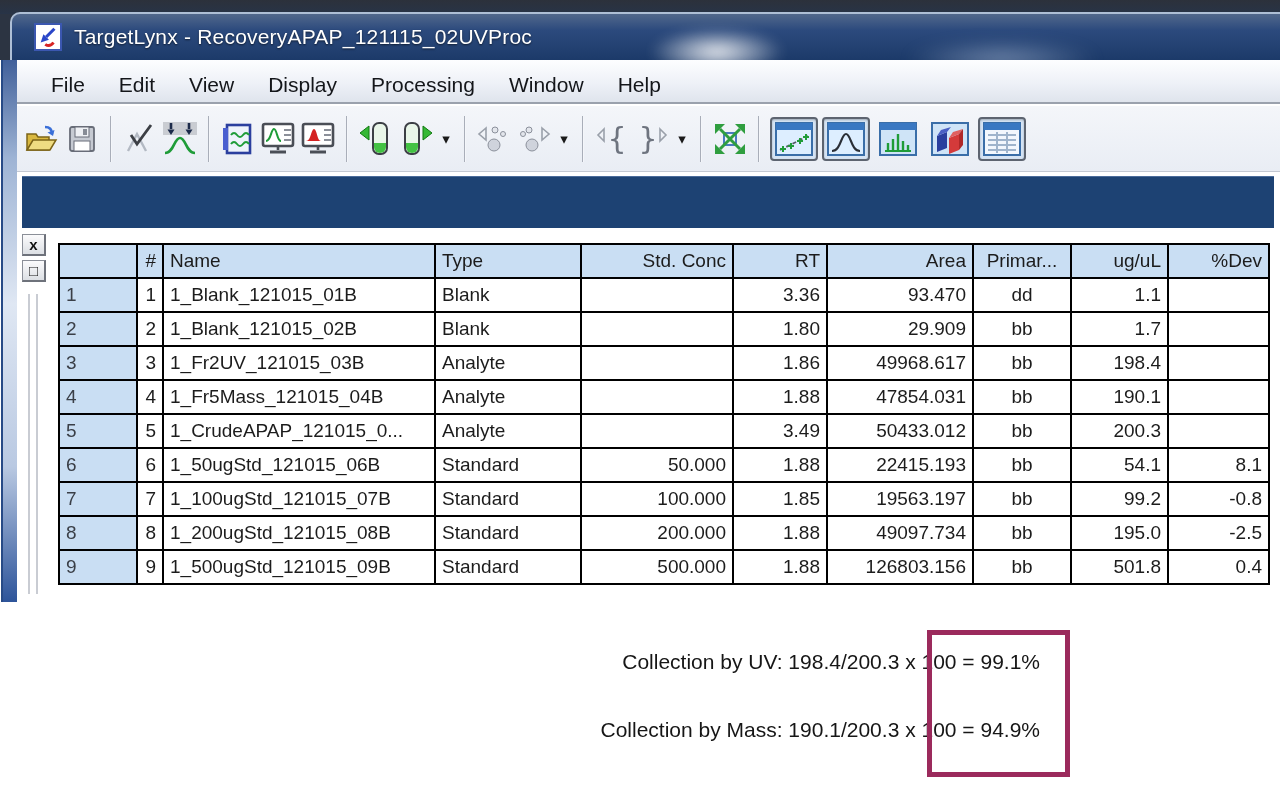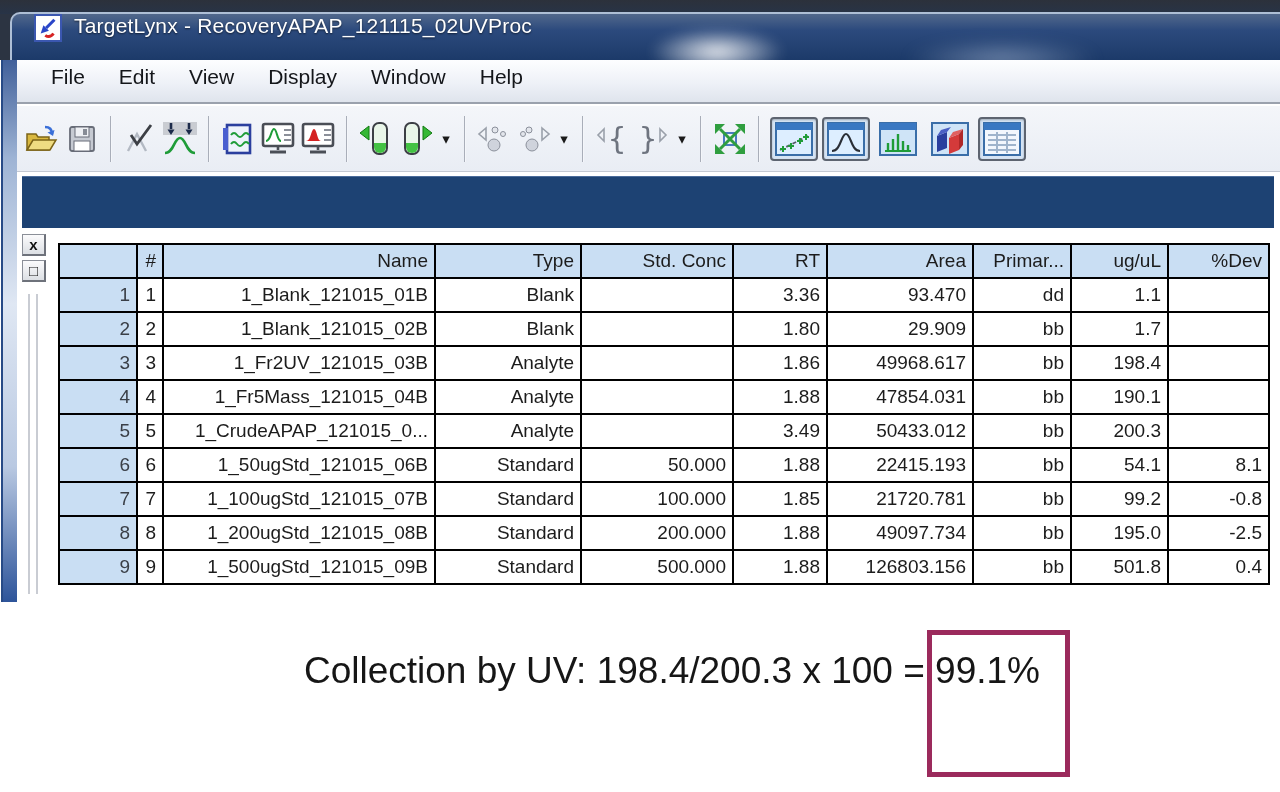--- a/index.html
+++ b/index.html
@@ -8,33 +8,33 @@
   .screen { position:relative; width:1280px; height:792px; background:#ffffff; overflow:hidden; }
 
   
   .win-topedge { position:absolute; left:0; top:0; width:1280px; height:16px;
                  background:linear-gradient(180deg,#2c313b,#273449); }
   .win-leftedge { position:absolute; left:0; top:14px; width:12px; height:46px; background:#2c3442; }
   .titlebar { position:absolute; left:10px; top:12px; width:1270px; height:48px;
               border-radius:10px 0 0 0;
               border-top:2px solid #aebfd6; border-left:2px solid #aebfd6;
               background:linear-gradient(180deg,#51688c 0%, #2c4a7d 35%, #1c3a69 100%);
-              overflow:hidden; display:flex; }
+              overflow:hidden; display:flex; align-items:center; }
   .titlebar .glow1 { position:absolute; left:620px; top:8px; width:170px; height:60px;
               background:radial-gradient(closest-side,#ffffff 0%, rgba(255,255,255,0) 80%); filter:blur(6px); opacity:.9; }
   .titlebar .glow2 { position:absolute; left:860px; top:20px; width:260px; height:50px;
               background:radial-gradient(closest-side,#b9c9e2 0%, rgba(255,255,255,0) 75%); filter:blur(8px); opacity:.55; }
   .app-icon { width:28px; height:28px; margin-left:22px; background:#ffffff;
               border:2px solid #3b57b0; display:flex; align-items:center; justify-content:center; z-index:2; }
   .title-text { color:#ffffff; font-size:21px; margin-left:12px; z-index:2;
                 text-shadow:0 1px 2px rgba(0,0,0,.6); letter-spacing:.2px; }
 
   .menubar { position:absolute; left:12px; top:60px; width:1268px; height:44px;
              background:linear-gradient(180deg,#fdfeff 0%, #eef1f7 55%, #dfe4ed 100%);
-             border-bottom:2px solid #9aa1ad; display:flex; align-items:flex-start; padding-left:22px; }
+             border-bottom:2px solid #9aa1ad; display:flex; align-items:flex-end; padding-left:22px; }
   .menu-item { font-size:21px; color:#14161a; padding:5px 17px; cursor:default; }
 
   .toolbar { position:absolute; left:12px; top:106px; width:1268px; height:66px;
              background:linear-gradient(180deg,#f4f6fa 0%, #e9edf4 100%);
              border-bottom:1px solid #c3c8d2; display:flex; align-items:center; padding-left:10px; }
   .tbtn { width:40px; height:44px; display:flex; align-items:center; justify-content:center; }
   .tsep { width:2px; height:46px; background:#a9aeb9; margin:0 8px; border-right:1px solid #f4f6fa; }
   .dd { font-size:15px; color:#1a1a1a; width:20px; text-align:center; }
   .viewbtn { width:48px; height:44px; display:flex; align-items:center; justify-content:center;
              border-radius:4px; margin:0 2px; }
@@ -60,24 +60,24 @@
   
   .results { position:absolute; left:58px; top:243px; }
   table { border-collapse:collapse; table-layout:fixed; background:#ffffff; }
   col.c0{width:78px} col.c1{width:26px} col.c2{width:272px} col.c3{width:146px}
   col.c4{width:152px} col.c5{width:94px} col.c6{width:146px} col.c7{width:98px}
   col.c8{width:97px} col.c9{width:101px}
   th, td { border:2px solid #000; height:34px; font-size:19px; color:#1c1c1c;
            overflow:hidden; white-space:nowrap; padding:0 6px; font-weight:normal; }
   th { background:#c9def3; }
   td.c0 { background:#c9def3; color:#3a3f47; }
-  .a-left{text-align:right} .a-right{text-align:right} .a-center{text-align:right}
+  .a-left{text-align:left} .a-right{text-align:right} .a-center{text-align:center}
 
   
-  .ann-line { position:absolute; right:240px; white-space:nowrap; font-size:37px; color:#161616; }
+  .ann-line { position:absolute; right:240px; white-space:nowrap; font-size:21px; color:#161616; }
   .ann-1 { top:650px; }
   .ann-2 { top:718px; }
   .highlight-box { position:absolute; left:927px; top:630px; width:143px; height:147px;
                    border:5px solid #9b2a5c; background:transparent; z-index:3; }
 </style>
 </head>
 <body>
 
 <div class="screen">
 
@@ -95,20 +95,21 @@
       </svg>
     </div>
     <span class="title-text">TargetLynx - RecoveryAPAP_121115_02UVProc</span>
   </div>
 
   <div class="menubar" id="menubar">
       <div class="menu-item">File</div>
       <div class="menu-item">Edit</div>
       <div class="menu-item">View</div>
       <div class="menu-item">Display</div>
+      <div class="menu-item">Processing</div>
       <div class="menu-item">Window</div>
       <div class="menu-item">Help</div>
     </div>
 
   <div class="toolbar">
     <div class="tbtn">
       <svg width="34" height="32" viewBox="0 0 34 32">
         <path d="M20 4 q7 0 7 7" stroke="#3a6fd8" stroke-width="2.6" fill="none"></path>
         <path d="M28 13 l-5.5 -3.5 7 -2.5 Z" fill="#3a6fd8"></path>
         <path d="M2 27 L2 11 L11 11 L13 14 L24 14 L24 27 Z" fill="#d9b840" stroke="#7c6418" stroke-width="1.5"></path>
@@ -394,21 +395,21 @@
             <td class="c8 a-right">54.1</td>
             <td class="c9 a-right">8.1</td>
           </tr>
           <tr>
             <td class="c0 a-left">7</td>
             <td class="c1 a-right">7</td>
             <td class="c2 a-left">1_100ugStd_121015_07B</td>
             <td class="c3 a-left">Standard</td>
             <td class="c4 a-right">100.000</td>
             <td class="c5 a-right">1.85</td>
-            <td class="c6 a-right">21720.781</td>
+            <td class="c6 a-right">19563.197</td>
             <td class="c7 a-center">bb</td>
             <td class="c8 a-right">99.2</td>
             <td class="c9 a-right">-0.8</td>
           </tr>
           <tr>
             <td class="c0 a-left">8</td>
             <td class="c1 a-right">8</td>
             <td class="c2 a-left">1_200ugStd_121015_08B</td>
             <td class="c3 a-left">Standard</td>
             <td class="c4 a-right">200.000</td>
@@ -428,15 +429,16 @@
             <td class="c6 a-right">126803.156</td>
             <td class="c7 a-center">bb</td>
             <td class="c8 a-right">501.8</td>
             <td class="c9 a-right">0.4</td>
           </tr>
         </tbody>
     </table>
   </div>
 
   <div class="ann-line ann-1"><span>Collection by UV: 198.4/200.3 x 100 = </span><span>99.1%</span></div>
+  <div class="ann-line ann-2"><span>Collection by Mass: 190.1/200.3 x 100 = </span><span>94.9%</span></div>
   <div class="highlight-box" style="border-color: rgb(155, 42, 92);"></div>
 
 </div>
 
 </body></html>

